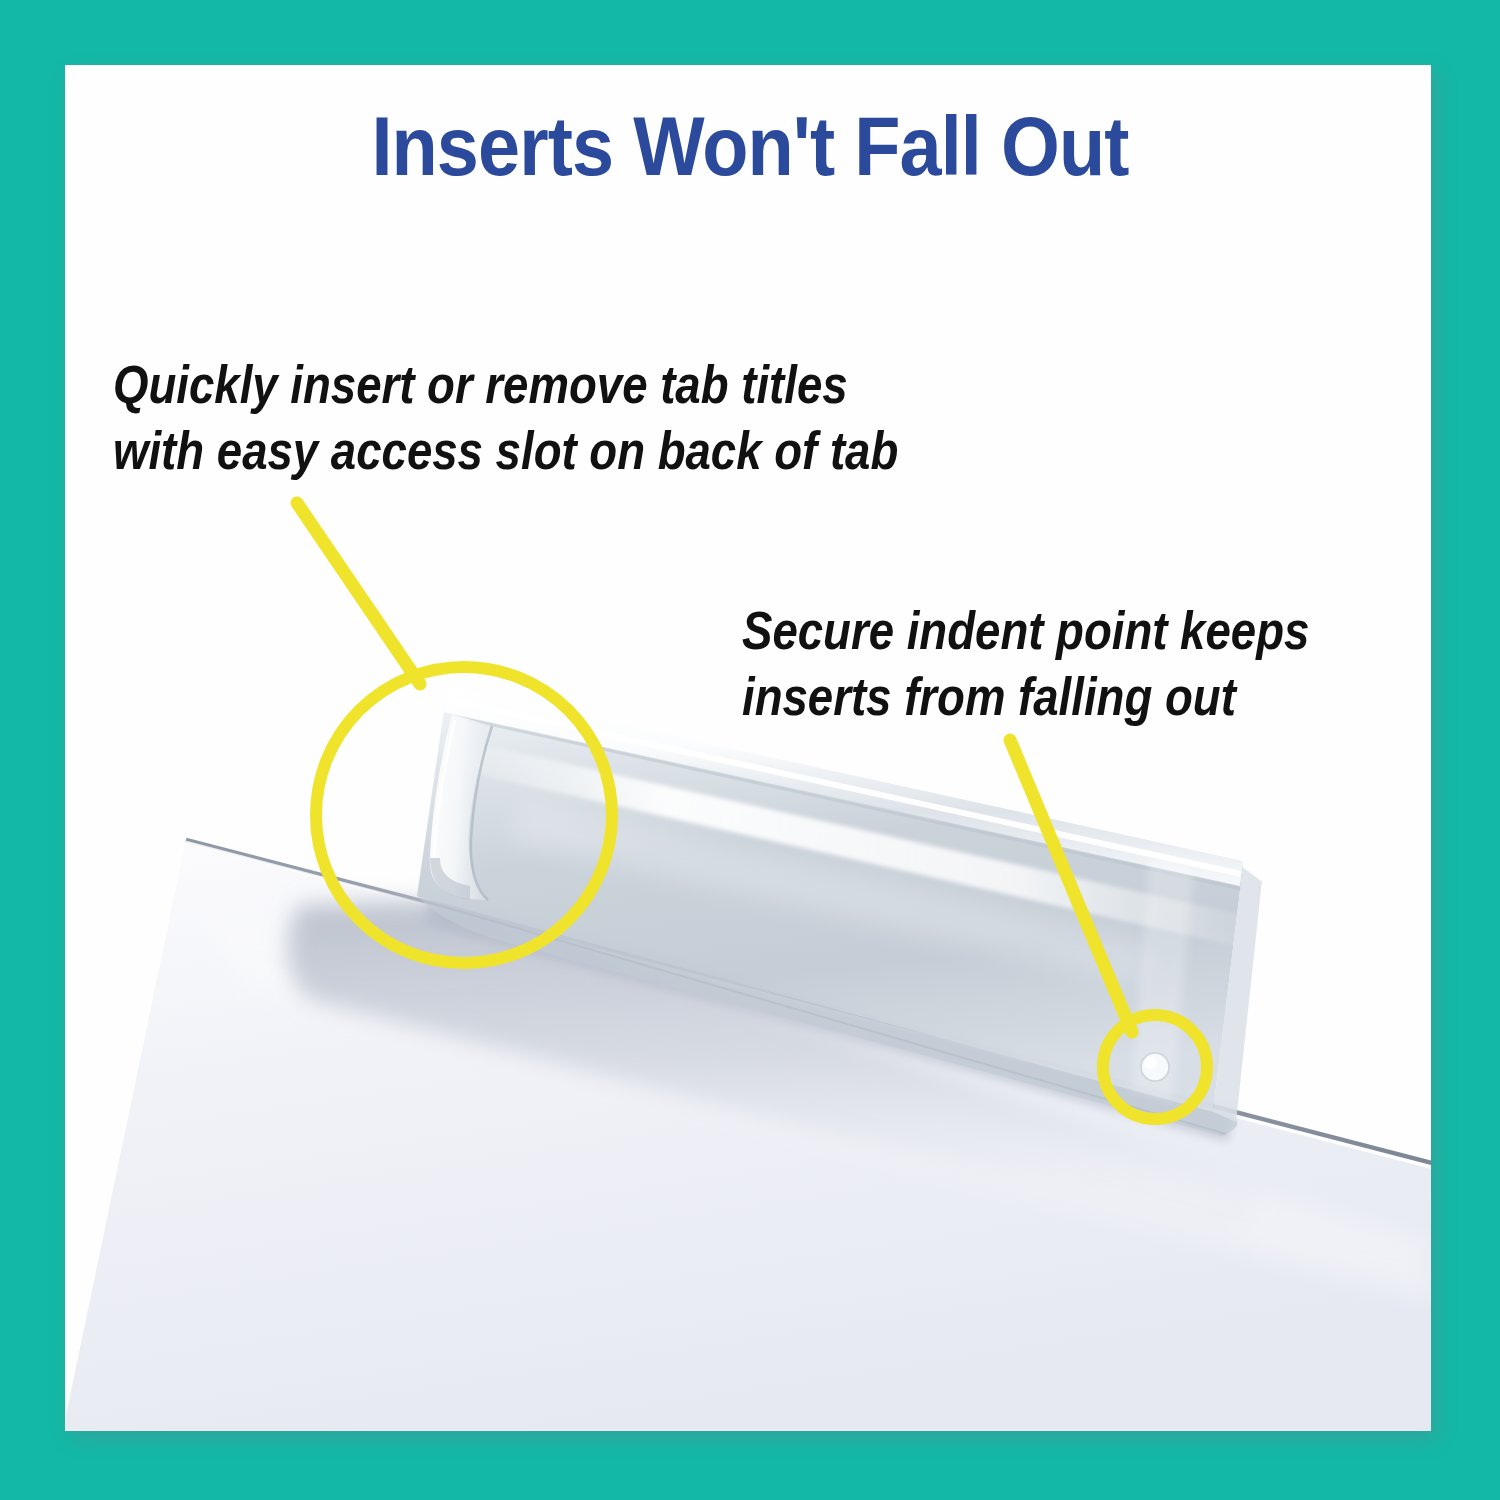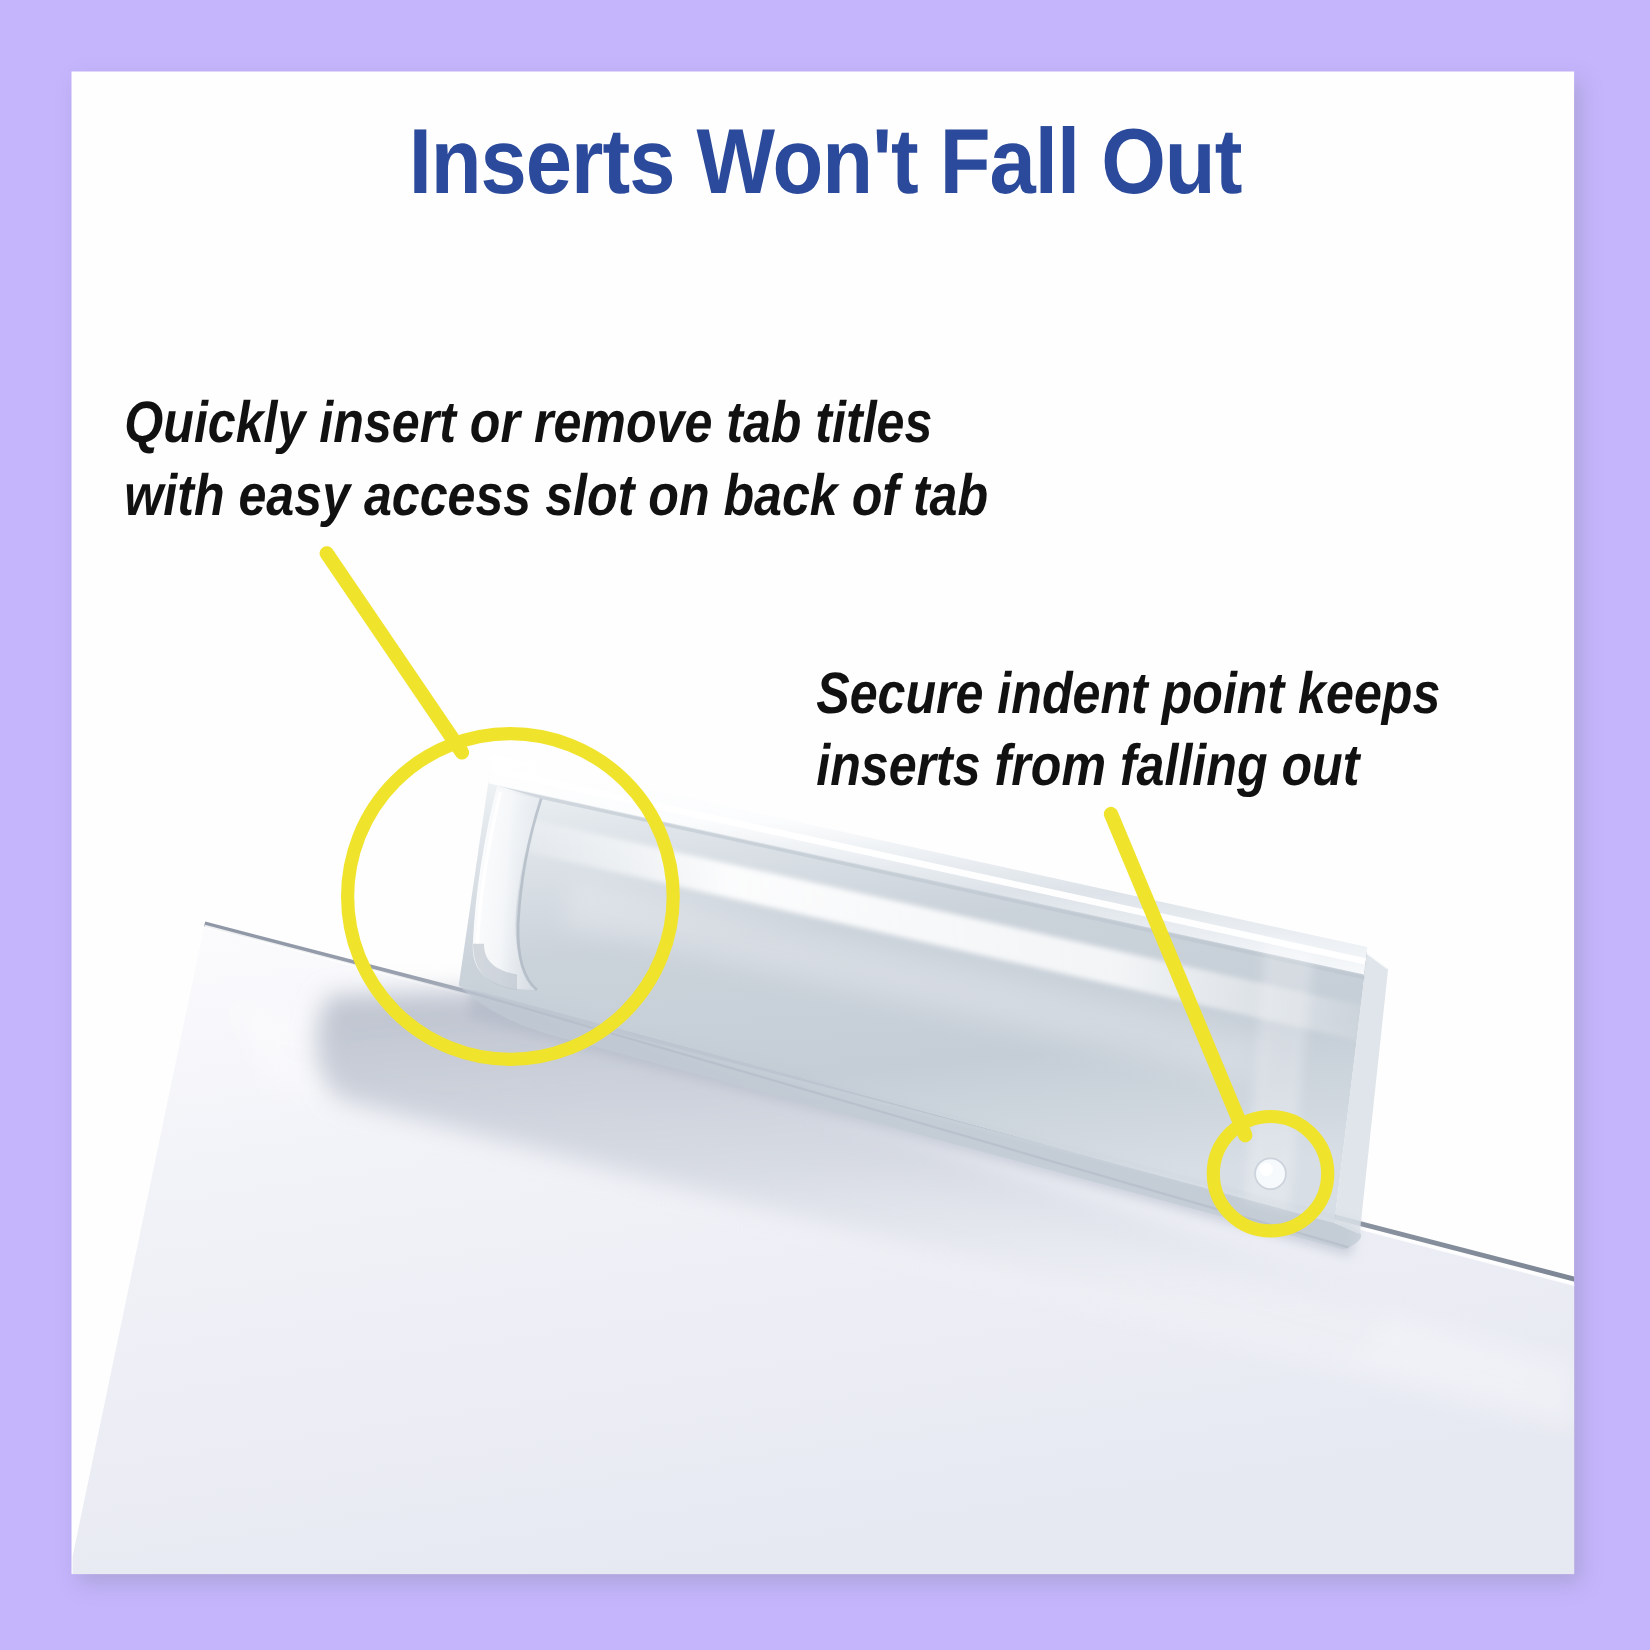--- a/index.html
+++ b/index.html
@@ -9,21 +9,21 @@
     background: #ffffff;
   }
   body {
     font-family: "Liberation Sans", sans-serif;
   }
 
   #stage {
     position: relative;
     width: 1500px;
     height: 1500px;
-    background: #c4b5fd;
+    background: #14b8a6;
     overflow: hidden;
   }
 
   
   .photo-frame {
     position: absolute;
     left: 65px;
     top: 65px;
     width: 1366px;
     height: 1366px;

